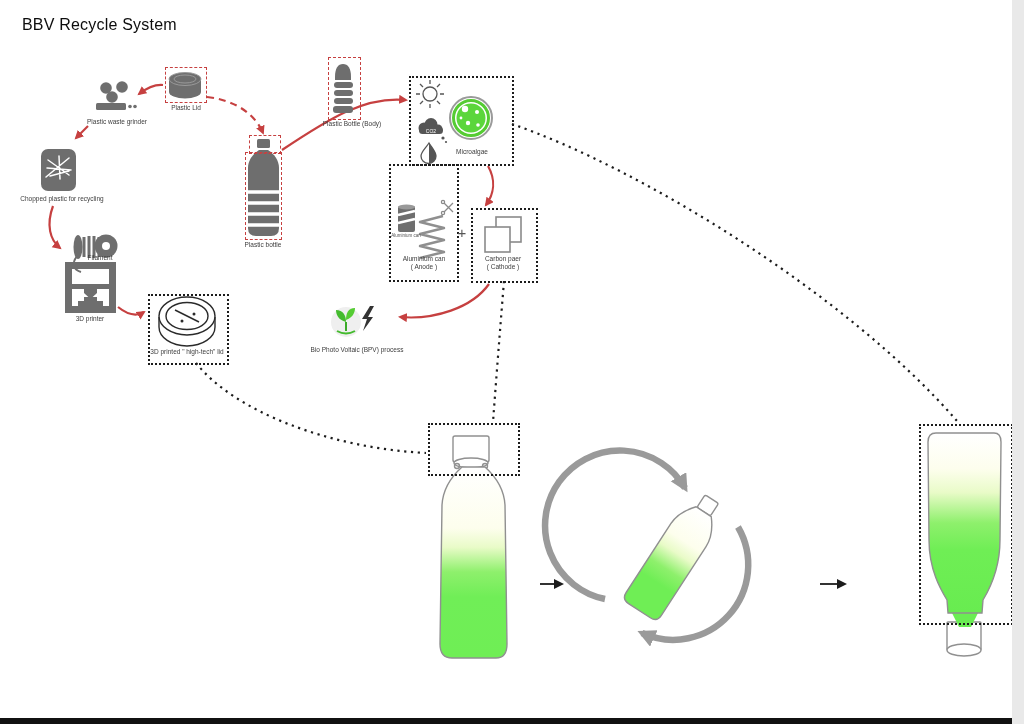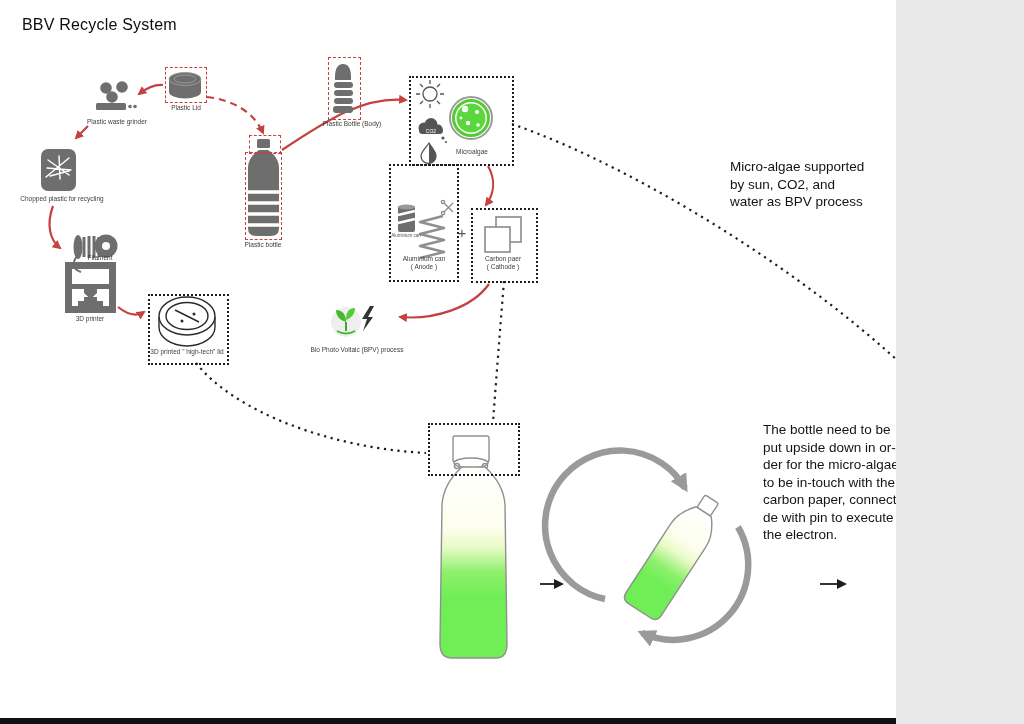--- a/index.html
+++ b/index.html
@@ -1,17 +1,17 @@
 <!DOCTYPE html>
 <html><head>
 <meta charset="utf-8">
 <style>
   html,body { margin:0; padding:0; }
   body { font-family:"Liberation Sans", sans-serif; background:#e9e9e9; }
-  #stage { position:relative; width:896px; height:724px; background:#fff; overflow:hidden; }
+  #stage { position:relative; width:1012px; height:724px; background:#fff; overflow:hidden; }
   #overlay { position:absolute; left:0; top:0; width:1024px; height:724px; }
   .title { position:absolute; left:22px; top:16px; font-size:16px; color:#0d0d0d; letter-spacing:.2px; }
   .lbl { position:absolute; transform:translateX(-50%); font-size:6.5px; color:#3c3c3c; white-space:nowrap; }
   .lbl2 { position:absolute; transform:translateX(-50%); font-size:6.5px; color:#3c3c3c; white-space:pre-line; text-align:center; line-height:8px; }
   .lbl-tiny { position:absolute; transform:translateX(-50%); font-size:4.5px; color:#555; white-space:nowrap; }
   .dotbox { position:absolute; border:2px dotted #1c1c1c; }
   .redbox { position:absolute; border:1.5px dashed #c64040; }
   .note { position:absolute; white-space:pre-line; font-size:13.5px; line-height:17.5px; color:#141414; }
   .plus { position:absolute; transform:translateX(-50%); font-size:15px; color:#555; }
   .bottom-bar { position:absolute; left:0; bottom:0; width:1024px; height:6px; background:#111; }
@@ -250,26 +250,16 @@
 <div class="lbl" style="left:263px;top:241px;">Plastic bottle</div>
 <div class="lbl" style="left:472px;top:148px;">Microalgae</div>
 <div class="lbl-tiny" style="left:406px;top:233px;">Aluminium can</div>
 <div class="lbl2" style="left:424px;top:255px;">Aluminium can
 ( Anode )</div>
 <div class="lbl2" style="left:503px;top:255px;">Carbon paer
 ( Cathode )</div>
 <div class="plus" style="left:462px;top:224px;">+</div>
 <div class="lbl" style="left:357px;top:346px;">Bio Photo Voltaic (BPV) process</div>
 
-<div class="note" style="left:730px;top:158px;">Micro-algae supported
-by sun, CO2, and
-water as BPV process</div>
-<div class="note" style="left:763px;top:421px;width:152px;">The bottle need to be
-put upside down in or-
-der for the micro-algae
-to be in-touch with the
-carbon paper, connect-
-de with pin to execute
-the electron.</div>
 
 <div class="bottom-bar"></div>
 
 </div>
 
 </body></html>

